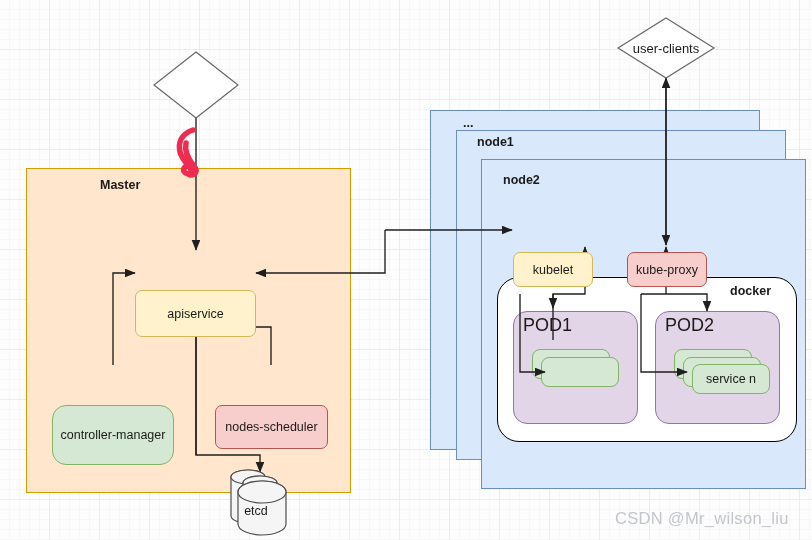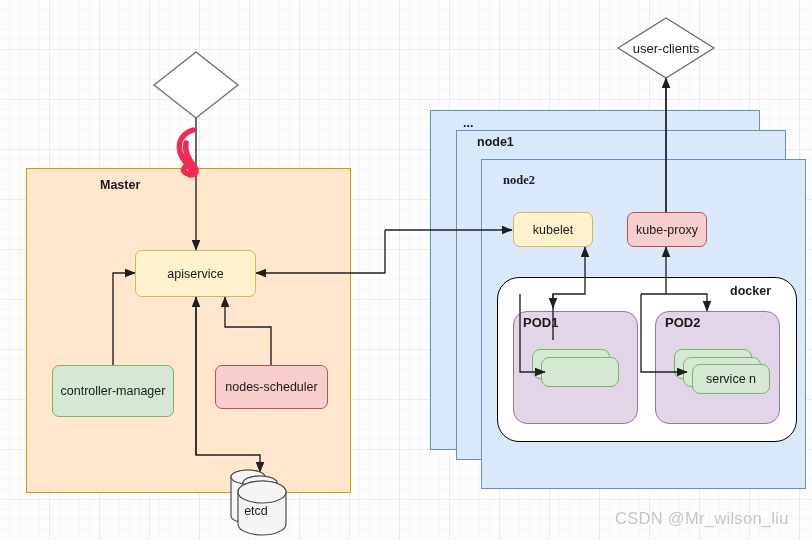--- a/index.html
+++ b/index.html
@@ -59,32 +59,33 @@
     font-size: 12.5px;
     font-weight: bold;
     color: #1a1a1a;
   }
   .pod-box {
     background: #e1d5e7;
     border: 1.4px solid #9673a6;
     border-radius: 14px;
   }
   .pod-title {
-    font-size: 13px;
-    font-weight: bold;
+    font-size: 18px;
+    font-weight: normal;
     color: #1a1a1a;
   }
   
   .shape {
     border-radius: 7px;
     display: flex;
     align-items: center;
     justify-content: center;
     font-size: 12.5px;
     color: #1a1a1a;
+    margin-top: 40px;
   }
   .shape-yellow { background: #fff2cc; border: 1.3px solid #d6b656; }
   .shape-green  { background: #d5e8d4; border: 1.3px solid #82b366; }
   .shape-red    { background: #f8cecc; border: 1.3px solid #b85450; }
   .svc-card {
     position: absolute;
     background: #d5e8d4;
     border: 1.3px solid #82b366;
     border-radius: 8px;
     box-sizing: border-box;
@@ -128,21 +129,21 @@
   <div class="node master-box" style="left:26px; top:168px; width:325px; height:325px;"></div>
   <div class="lbl master-title" style="left:100px; top:178px;">Master</div>
 
   <div class="node node-panel" style="left:430px; top:110px; width:330px; height:340px;"></div>
   <div class="lbl node-panel-title" style="left:463px; top:116px;">...</div>
 
   <div class="node node-panel" style="left:456px; top:130px; width:330px; height:330px;"></div>
   <div class="lbl node-panel-title" style="left:477px; top:135px;">node1</div>
 
   <div class="node node-panel" style="left:481px; top:159px; width:325px; height:330px;"></div>
-  <div class="lbl node-panel-title" style="left:503px; top:173px;font-family:Liberation Serif, serif;">node2</div>
+  <div class="lbl node-panel-title" style="left:503px; top:173px;">node2</div>
 
   <div class="node docker-box" style="left:497px; top:277px; width:300px; height:165px;"></div>
   <div class="lbl docker-title" style="left:730px; top:284px;">docker</div>
 
   <div class="node pod-box" style="left:513px; top:311px; width:125px; height:113px;"></div>
   <div class="lbl pod-title" style="left:523px; top:315px;">POD1</div>
   <div class="svc-card" style="left:532px; top:349px; width:78px; height:30px;"></div>
   <div class="svc-card" style="left:541px; top:357px; width:78px; height:30px;"></div>
 
   <div class="node pod-box" style="left:655px; top:311px; width:125px; height:113px;"></div>
@@ -209,21 +210,21 @@
     </g>
   </svg>
 
   <div class="diamond-wrap" style="left:618px; top:18px; width:96px; height:60px;">
     <span class="diamond-label">user-clients</span>
   </div>
 
   <div class="lbl" style="left:238px; top:504px; width:36px; text-align:center; font-size:12.5px; color:#1a1a1a;">etcd</div>
 
   <div class="node shape shape-yellow" style="left:135px; top:250px; width:121px; height:47px;">apiservice</div>
-  <div class="node shape shape-green" style="left:52px; top:365px; width:122px; height:52px;">controller-manager</div>
+  <div class="node shape shape-green" style="left:52px; top:365px; width:122px; height:60px;border-radius:14px;">controller-manager</div>
   <div class="node shape shape-red" style="left:215px; top:365px; width:113px; height:44px;">nodes-scheduler</div>
 
   <div class="node shape shape-yellow" style="left:513px; top:212px; width:80px; height:35px;">kubelet</div>
   <div class="node shape shape-red" style="left:627px; top:212px; width:80px; height:35px;">kube-proxy</div>
 
   <div class="watermark" style="left:615px; top:509px;">CSDN @Mr_wilson_liu</div>
 
 </div>
 
 </body></html>

